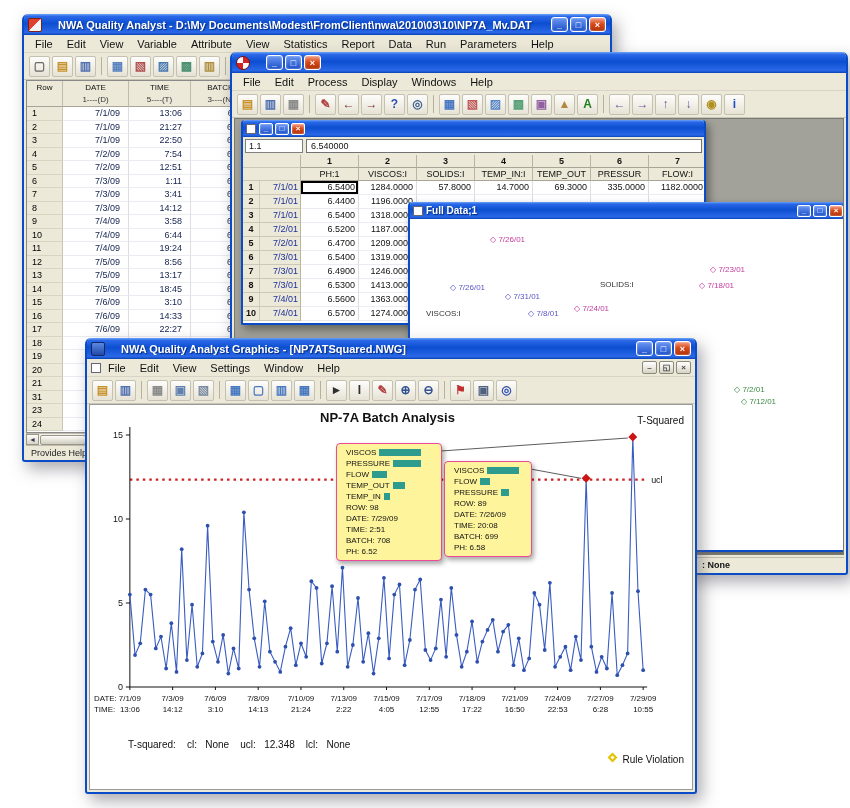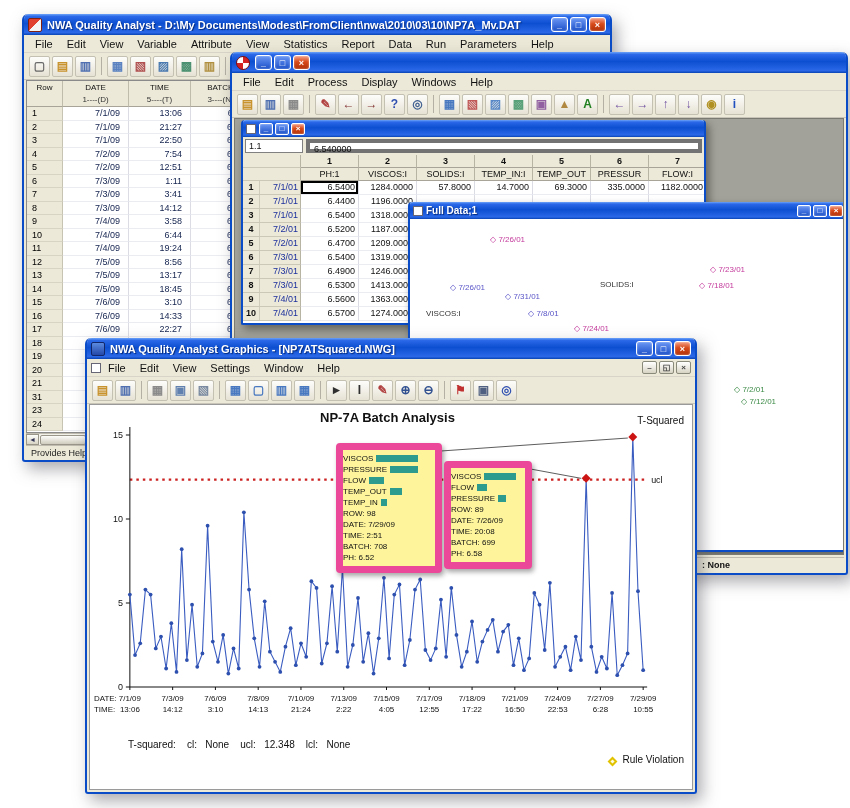--- a/index.html
+++ b/index.html
@@ -2,21 +2,21 @@
 <html><head>
 <meta charset="utf-8">
 <style>
   *{box-sizing:border-box;margin:0;padding:0;}
   html,body{width:850px;height:808px;}
   body{background:#ffffff;font-family:"Liberation Sans",sans-serif;position:relative;overflow:hidden;color:#111;}
   .stage{position:absolute;inset:0;}
 
   
   .xp-window{position:absolute;border:2px solid #0a4cc8;border-top:none;border-radius:6px 6px 3px 3px;background:#ece9d8;box-shadow:5px 7px 16px rgba(90,90,100,.5);}
-  .titlebar{height:21px;border-radius:5px 5px 0 0;background:linear-gradient(180deg,#6aa2f8 0%,#2a68e8 12%,#0c4fd0 45%,#2a68e8 88%,#0a44b4 100%);display:flex;align-items:center;gap:5px;padding:0 4px;color:#fff;font-weight:bold;font-size:11px;text-shadow:1px 1px 1px #04287a;}
+  .titlebar{height:21px;border-radius:5px 5px 0 0;background:linear-gradient(180deg,#6aa2f8 0%,#2a68e8 12%,#0c4fd0 45%,#2a68e8 88%,#0a44b4 100%);display:flex;align-items:center;gap:16px;padding:0 4px;color:#fff;font-weight:bold;font-size:11px;text-shadow:1px 1px 1px #04287a;}
   .title-text{flex:1;white-space:nowrap;overflow:hidden;}
   .win-buttons{display:flex;gap:2px;align-items:center;}
   .wbtn{width:17px;height:15px;border-radius:3px;border:1px solid #fff;display:flex;align-items:center;justify-content:center;font-size:9px;color:#fff;font-weight:bold;background:linear-gradient(#6a96f4,#1c50c8);box-shadow:inset 0 0 2px rgba(255,255,255,.6);text-shadow:none;}
   .wbtn.close{background:linear-gradient(#f4a088,#d84a1a 45%,#b03008);}
   .wbtn.small{width:14px;height:12px;font-size:8px;border-radius:2px;}
   .mdibtn{width:15px;height:13px;border:1px solid #8a8a7a;background:linear-gradient(#ffffff,#d8d4c4);font-size:8px;display:flex;align-items:center;justify-content:center;color:#444;border-radius:2px;font-weight:bold;}
   .menubar{height:18px;background:#ece9d8;display:flex;align-items:center;padding:0 4px;font-size:11px;border-bottom:1px solid #d8d4c8;gap:0;}
   .menu-item{padding:1px 7px;}
   .menu-spacer{flex:1;}
   .toolbar{height:27px;background:#ece9d8;display:flex;align-items:center;gap:2px;padding:0 5px;border-bottom:1px solid #c8c4b8;}
@@ -49,21 +49,21 @@
   .pir-status-text{position:absolute;left:468px;top:2px;font-weight:bold;}
 
   .child-window{position:absolute;border:2px solid #0a4cc8;border-top:none;border-radius:4px 4px 2px 2px;background:#ece9d8;box-shadow:3px 4px 9px rgba(0,0,0,.4);}
   .child-title{height:17px;border-radius:3px 3px 0 0;background:linear-gradient(180deg,#6aa2f8 0%,#2a68e8 12%,#0c4fd0 45%,#2a68e8 88%,#0a44b4 100%);display:flex;align-items:center;gap:3px;padding:0 3px;color:#fff;font-weight:bold;font-size:10px;text-shadow:1px 1px 1px #04287a;}
   .child-icon{width:10px;height:10px;background:#fff;border:1px solid #667;flex:none;}
 
   
   #fd2-window{left:6px;top:1px;width:465px;height:205px;z-index:1;}
   .fd2-formula{height:18px;display:flex;align-items:center;gap:3px;padding:1px 2px;background:#ece9d8;}
   .fd2-ref{width:58px;height:14px;background:#fff;border:1px solid #808080;font-size:9px;padding:0 3px;line-height:12px;}
-  .fd2-val{flex:1;height:14px;background:#fff;border:4px solid #737373;font-size:9px;padding:0 4px;line-height:12px;}
+  .fd2-val{flex:1;height:14px;background:#fff;border:1px solid #737373;font-size:9px;padding:0 4px;line-height:12px;}
   .fd2-grid{position:absolute;top:35px;left:0;right:0;bottom:0;background:#fff;overflow:hidden;}
   .fd2-row{display:flex;height:14px;line-height:13px;font-size:9px;}
   .fd2-row.headrow{height:13px;line-height:12px;}
   .fd2-rowhead{width:58px;flex:none;display:flex;background:#ece9d8;border-right:1px solid #b8b4a4;border-bottom:1px solid #ccc8b8;}
   .fd2-rownum{width:17px;flex:none;font-weight:bold;text-align:center;border-right:1px solid #d0ccbc;}
   .fd2-rowdate{flex:1;color:#1c2f9c;text-align:right;padding-right:2px;}
   .fd2-cell{width:58px;flex:none;text-align:right;padding-right:3px;border-right:1px solid #dcdce4;border-bottom:1px solid #ebebf2;overflow:hidden;}
   .fd2-cell.head{background:#ece9d8;text-align:center;padding:0;border-right:1px solid #b8b4a4;border-bottom:1px solid #a8a498;font-weight:bold;}
   .fd2-cell.name{font-weight:normal;}
   .fd2-cell.sel{box-shadow:inset 0 0 0 2px #000;}
@@ -74,28 +74,28 @@
   .fd1-label{position:absolute;font-size:8px;white-space:nowrap;}
 
   
   #graphics-window{left:85px;top:338px;width:612px;height:456px;z-index:30;}
   .gfx-app{background:linear-gradient(#5a8ae0,#2448a8);border:1px solid #12266a;}
   .chart-wrap{position:absolute;top:66px;left:2px;right:2px;bottom:2px;background:#fff;border:1px solid #9a9a9a;overflow:hidden;}
   .tchart{position:absolute;inset:0;width:100%;height:100%;font-family:"Liberation Sans",sans-serif;}
   .chart-title{position:absolute;top:5px;left:40px;width:515px;text-align:center;font-weight:bold;font-size:13px;}
   .chart-subtitle{position:absolute;top:21px;left:40px;width:515px;text-align:center;font-weight:bold;font-size:12px;}
   .tsq-label{position:absolute;top:10px;right:8px;font-size:10px;}
-  .tip{position:absolute;background:#fdf49c;border:7px solid #ec4899;border-radius:4px;box-shadow:2px 3px 5px rgba(0,0,0,.35);padding:3px 0;font-size:8px;line-height:11px;z-index:5;}
+  .tip{position:absolute;background:#fdf49c;border:1px solid #ec4899;border-radius:4px;box-shadow:2px 3px 5px rgba(0,0,0,.35);padding:3px 9px;font-size:8px;line-height:11px;z-index:5;}
   #tip1{left:246px;top:38px;width:106px;}
   #tip2{left:354px;top:56px;width:88px;}
   .tip-row{display:flex;align-items:center;height:11px;}
   .tip-bar{display:inline-block;height:7px;background:#2e9b8f;margin-left:3px;flex:none;}
   .tip-line{height:11px;}
   .chart-stats{position:absolute;left:38px;top:334px;font-size:10px;white-space:pre;}
-  .chart-legend{position:absolute;right:8px;top:349px;font-size:10px;display:flex;align-items:flex-end;gap:6px;}
+  .chart-legend{position:absolute;right:8px;top:349px;font-size:10px;display:flex;align-items:flex-start;gap:6px;}
   .legend-diamond{width:7px;height:7px;border:2px solid #e0c200;transform:rotate(45deg);background:#fffbe0;}
 </style>
 </head>
 <body>
 
 <div class="stage">
 
   <div class="xp-window" id="qa-window">
     <div class="titlebar">
       <span class="app-icon qa-app"></span>
@@ -561,21 +561,21 @@
         </div>
         <div class="fd1-plot">
             <span class="fd1-label" style="left: 80px; top: 16px; color: rgb(195, 58, 155);">◇ 7/26/01</span>
             <span class="fd1-label" style="left: 300px; top: 46px; color: rgb(195, 58, 155);">◇ 7/23/01</span>
             <span class="fd1-label" style="left: 40px; top: 64px; color: rgb(90, 85, 200);">◇ 7/26/01</span>
             <span class="fd1-label" style="left: 190px; top: 61px; color: rgb(51, 51, 51);">SOLIDS:I</span>
             <span class="fd1-label" style="left: 289px; top: 62px; color: rgb(195, 58, 155);">◇ 7/18/01</span>
             <span class="fd1-label" style="left: 95px; top: 73px; color: rgb(90, 85, 200);">◇ 7/31/01</span>
             <span class="fd1-label" style="left: 16px; top: 90px; color: rgb(51, 51, 51);">VISCOS:I</span>
             <span class="fd1-label" style="left: 118px; top: 90px; color: rgb(90, 85, 200);">◇ 7/8/01</span>
-            <span class="fd1-label" style="left: 164px; top: 85px; color: rgb(195, 58, 155); margin-top: 20px;">◇ 7/24/01</span>
+            <span class="fd1-label" style="left: 164px; top: 85px; color: rgb(195, 58, 155);">◇ 7/24/01</span>
             <span class="fd1-label" style="left: 324px; top: 166px; color: rgb(60, 138, 70);">◇ 7/2/01</span>
             <span class="fd1-label" style="left: 331px; top: 178px; color: rgb(60, 138, 70);">◇ 7/12/01</span>
           </div>
       </div>
 
     </div>
     <div class="pir-status">
       <span class="pir-status-text">: None</span>
     </div>
   </div>

